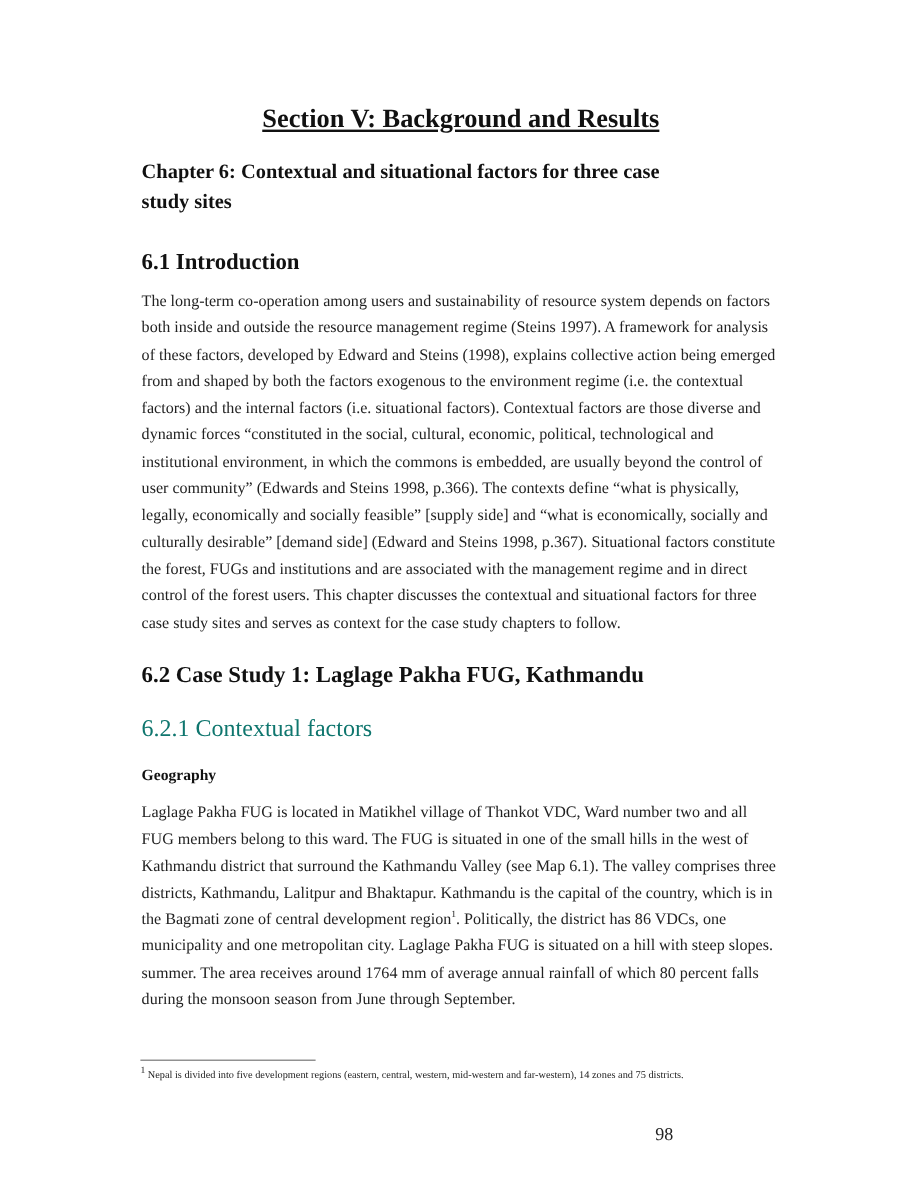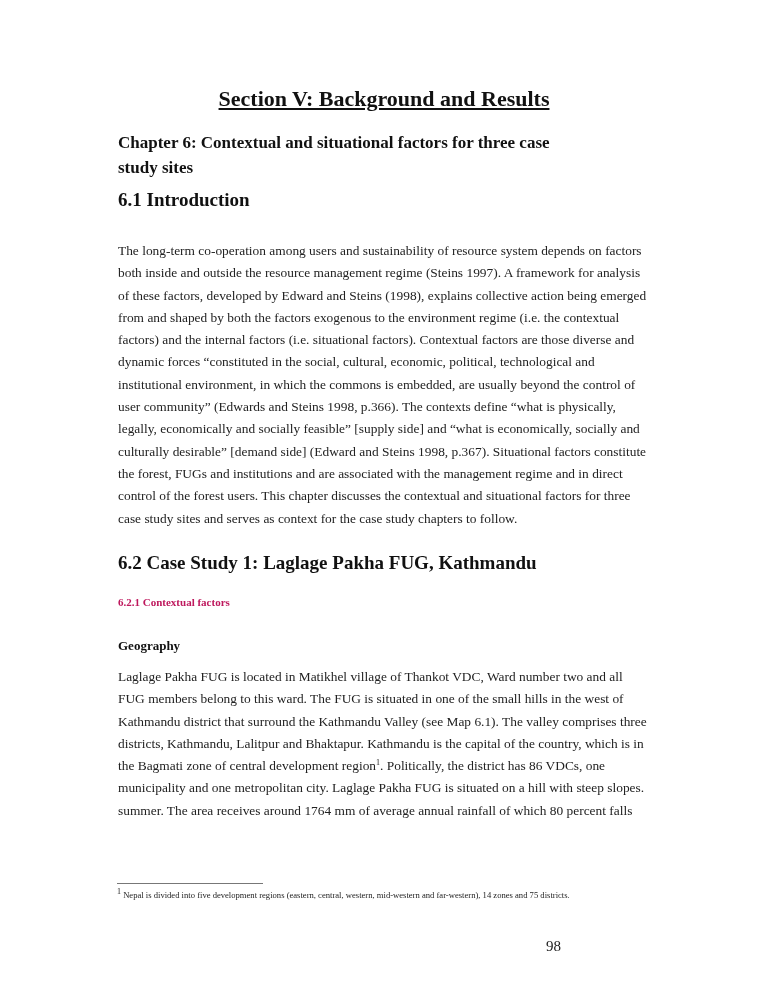--- a/index.html
+++ b/index.html
@@ -4,42 +4,42 @@
 <style>
   html, body { margin: 0; padding: 0; background: #ffffff; }
   body { width: 768px; height: 994px; position: relative; overflow: hidden;
          font-family: "Liberation Serif", "DejaVu Serif", serif; color: #222; }
   .page { position: absolute; left: 0; top: 0; width: 768px; height: 796px; }
   .section-title { position: absolute; top: 86px; left: 0; width: 768px; text-align: center;
          font-size: 22px; font-weight: bold; text-decoration: underline; color: #111; }
   .chapter-title { position: absolute; top: 130px; left: 118px; width: 560px;
          font-size: 17px; font-weight: bold; line-height: 25px; color: #111; }
   .h2 { position: absolute; left: 118px; font-size: 19px; font-weight: bold; color: #111; }
-  .h3 { position: absolute; left: 118px; font-size: 11px; font-weight: bold; color: #be185d; }
+  .h3 { position: absolute; left: 118px; font-size: 20px; font-weight: normal; color: #0f766e; }
   .h4 { position: absolute; left: 118px; font-size: 13px; font-weight: bold; color: #111; }
   .para { position: absolute; left: 118px; width: 580px; font-size: 13.4px; line-height: 22.3px; color: #222; }
   .para .line { display: block; white-space: nowrap; }
   sup { font-size: 8px; line-height: 0; }
   .fn-rule { position: absolute; left: 117px; top: 883px; width: 146px; height: 1px; background: #777; }
   .footnote { position: absolute; left: 117px; top: 890px; font-size: 8.6px; white-space: nowrap; color: #222; }
   .page-number { position: absolute; left: 546px; top: 938px; font-size: 15px; color: #222; }
 </style>
 </head>
 <body>
 
 <div class="page">
 
   <div class="section-title">Section V: Background and Results</div>
 
   <div class="chapter-title">
     <div>Chapter 6: Contextual and situational factors for three case</div>
     <div>study sites</div>
   </div>
 
-  <div class="h2" style="top:189px;">6.1 Introduction</div>
+  <div class="h2" style="top:208px;">6.1 Introduction</div>
 
   <div class="para" style="top:240px;">
     <span class="line">The long-term co-operation among users and sustainability of resource system depends on factors</span>
     <span class="line">both inside and outside the resource management regime (Steins 1997). A framework for analysis</span>
     <span class="line">of these factors, developed by Edward and Steins (1998), explains collective action being emerged</span>
     <span class="line">from and shaped by both the factors exogenous to the environment regime (i.e. the contextual</span>
     <span class="line">factors) and the internal factors (i.e. situational factors). Contextual factors are those diverse and</span>
     <span class="line">dynamic forces “constituted in the social, cultural, economic, political, technological and</span>
     <span class="line">institutional environment, in which the commons is embedded, are usually beyond the control of</span>
     <span class="line">user community” (Edwards and Steins 1998, p.366). The contexts define “what is physically,</span>
@@ -57,19 +57,20 @@
   <div class="h4" style="top:638px;">Geography</div>
 
   <div class="para" style="top:666px;">
     <span class="line">Laglage Pakha FUG is located in Matikhel village of Thankot VDC, Ward number two and all</span>
     <span class="line">FUG members belong to this ward. The FUG is situated in one of the small hills in the west of</span>
     <span class="line">Kathmandu district that surround the Kathmandu Valley (see Map 6.1). The valley comprises three</span>
     <span class="line">districts, Kathmandu, Lalitpur and Bhaktapur. Kathmandu is the capital of the country, which is in</span>
     <span class="line"><span>the Bagmati zone of central development region</span><sup>1</sup><span>. Politically, the district has 86 VDCs, one</span></span>
     <span class="line">municipality and one metropolitan city. Laglage Pakha FUG is situated on a hill with steep slopes.</span>
     <span class="line">summer. The area receives around 1764 mm of average annual rainfall of which 80 percent falls</span>
+    <span class="line">during the monsoon season from June through September.</span>
   </div>
 
   <div class="fn-rule"></div>
   <div class="footnote"><sup>1</sup><span> Nepal is divided into five development regions (eastern, central, western, mid-western and far-western), 14 zones and 75 districts.</span></div>
 
   <div class="page-number">98</div>
 </div>
 
 </body></html>

